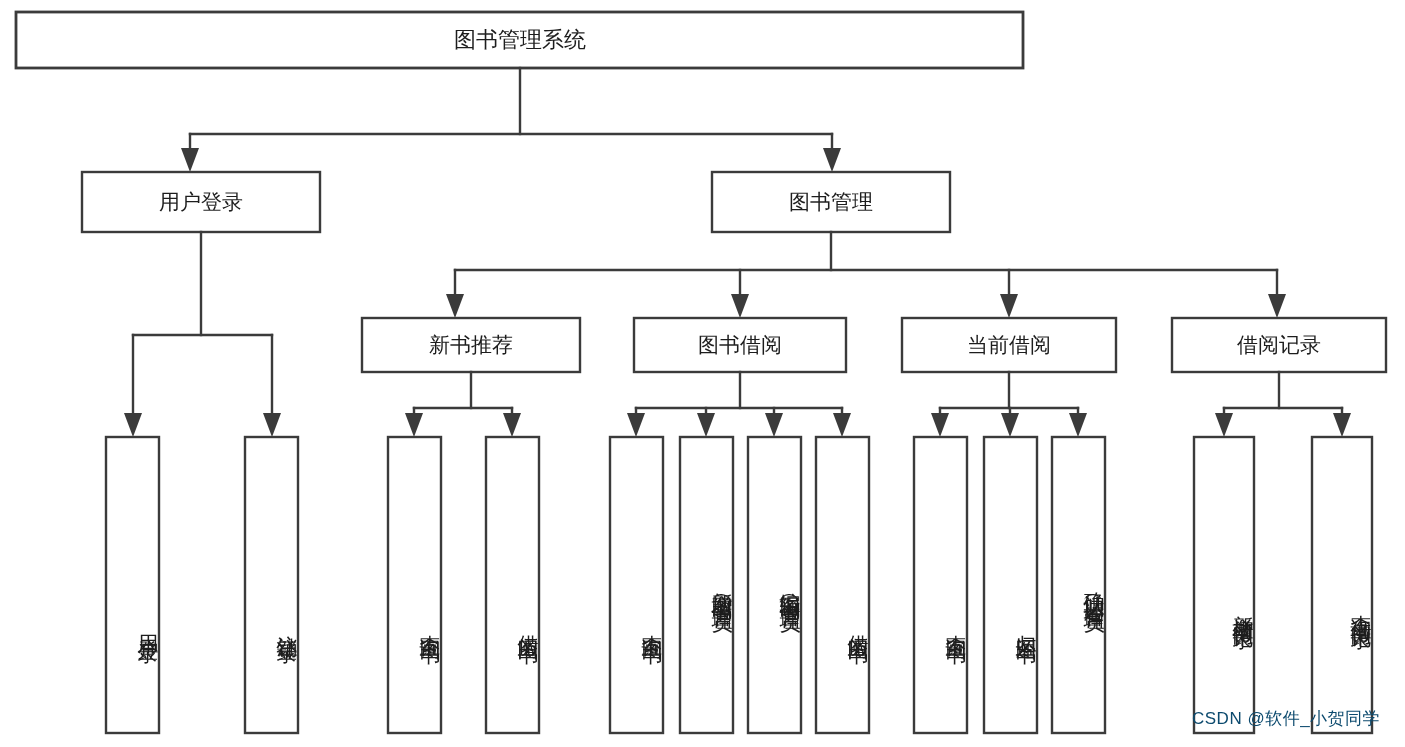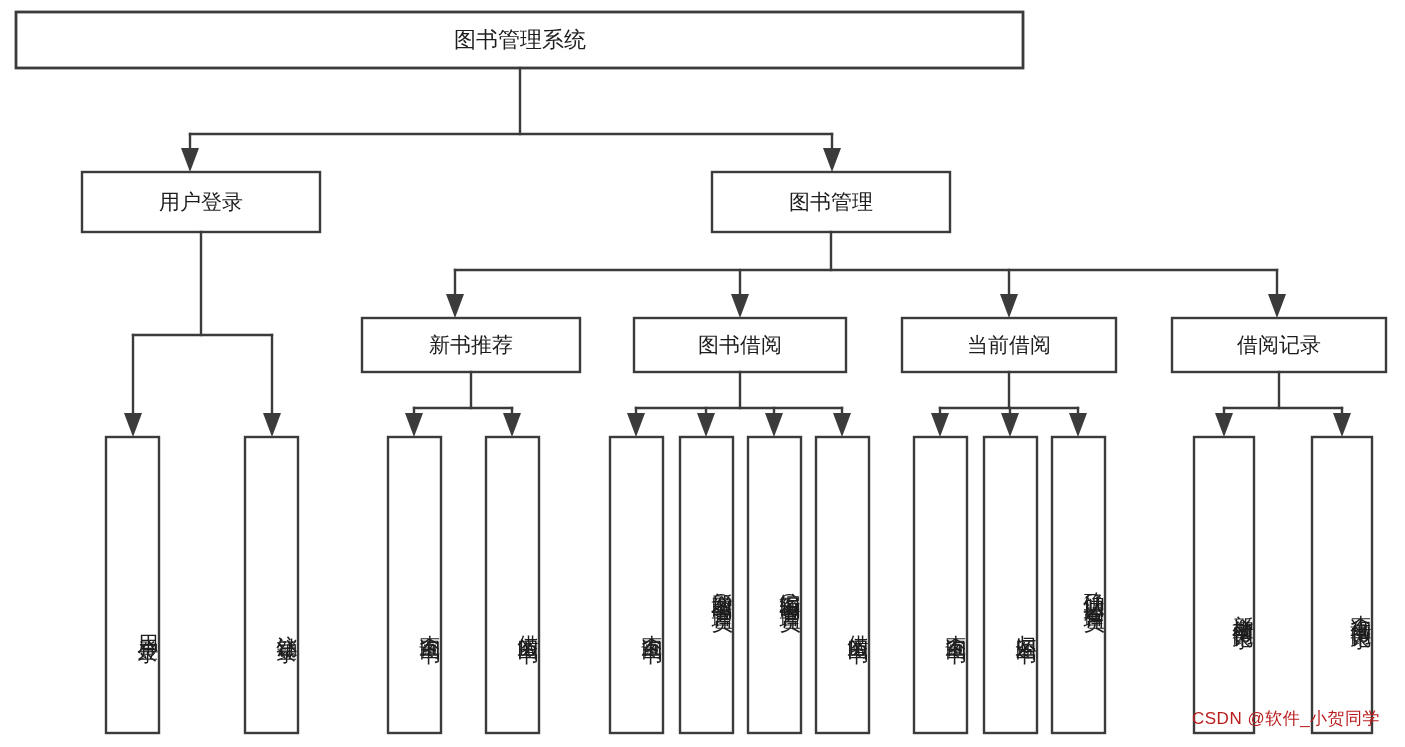--- a/index.html
+++ b/index.html
@@ -69,21 +69,21 @@
     white-space: nowrap;
     display: flex;
     align-items: flex-start;
     justify-content: center;
     pointer-events: none;
   }
   .watermark {
     position: absolute;
     font-family: "Liberation Sans", "DejaVu Sans", sans-serif;
     font-size: 17px;
-    color: #b91c1c;
+    color: #0c4a6e;
     letter-spacing: 0.5px;
     white-space: nowrap;
   }
 </style>
 </head>
 <body>
 
 <div id="diagram-root">
 
   <svg class="diagram-canvas" viewBox="0 0 1405 747">

